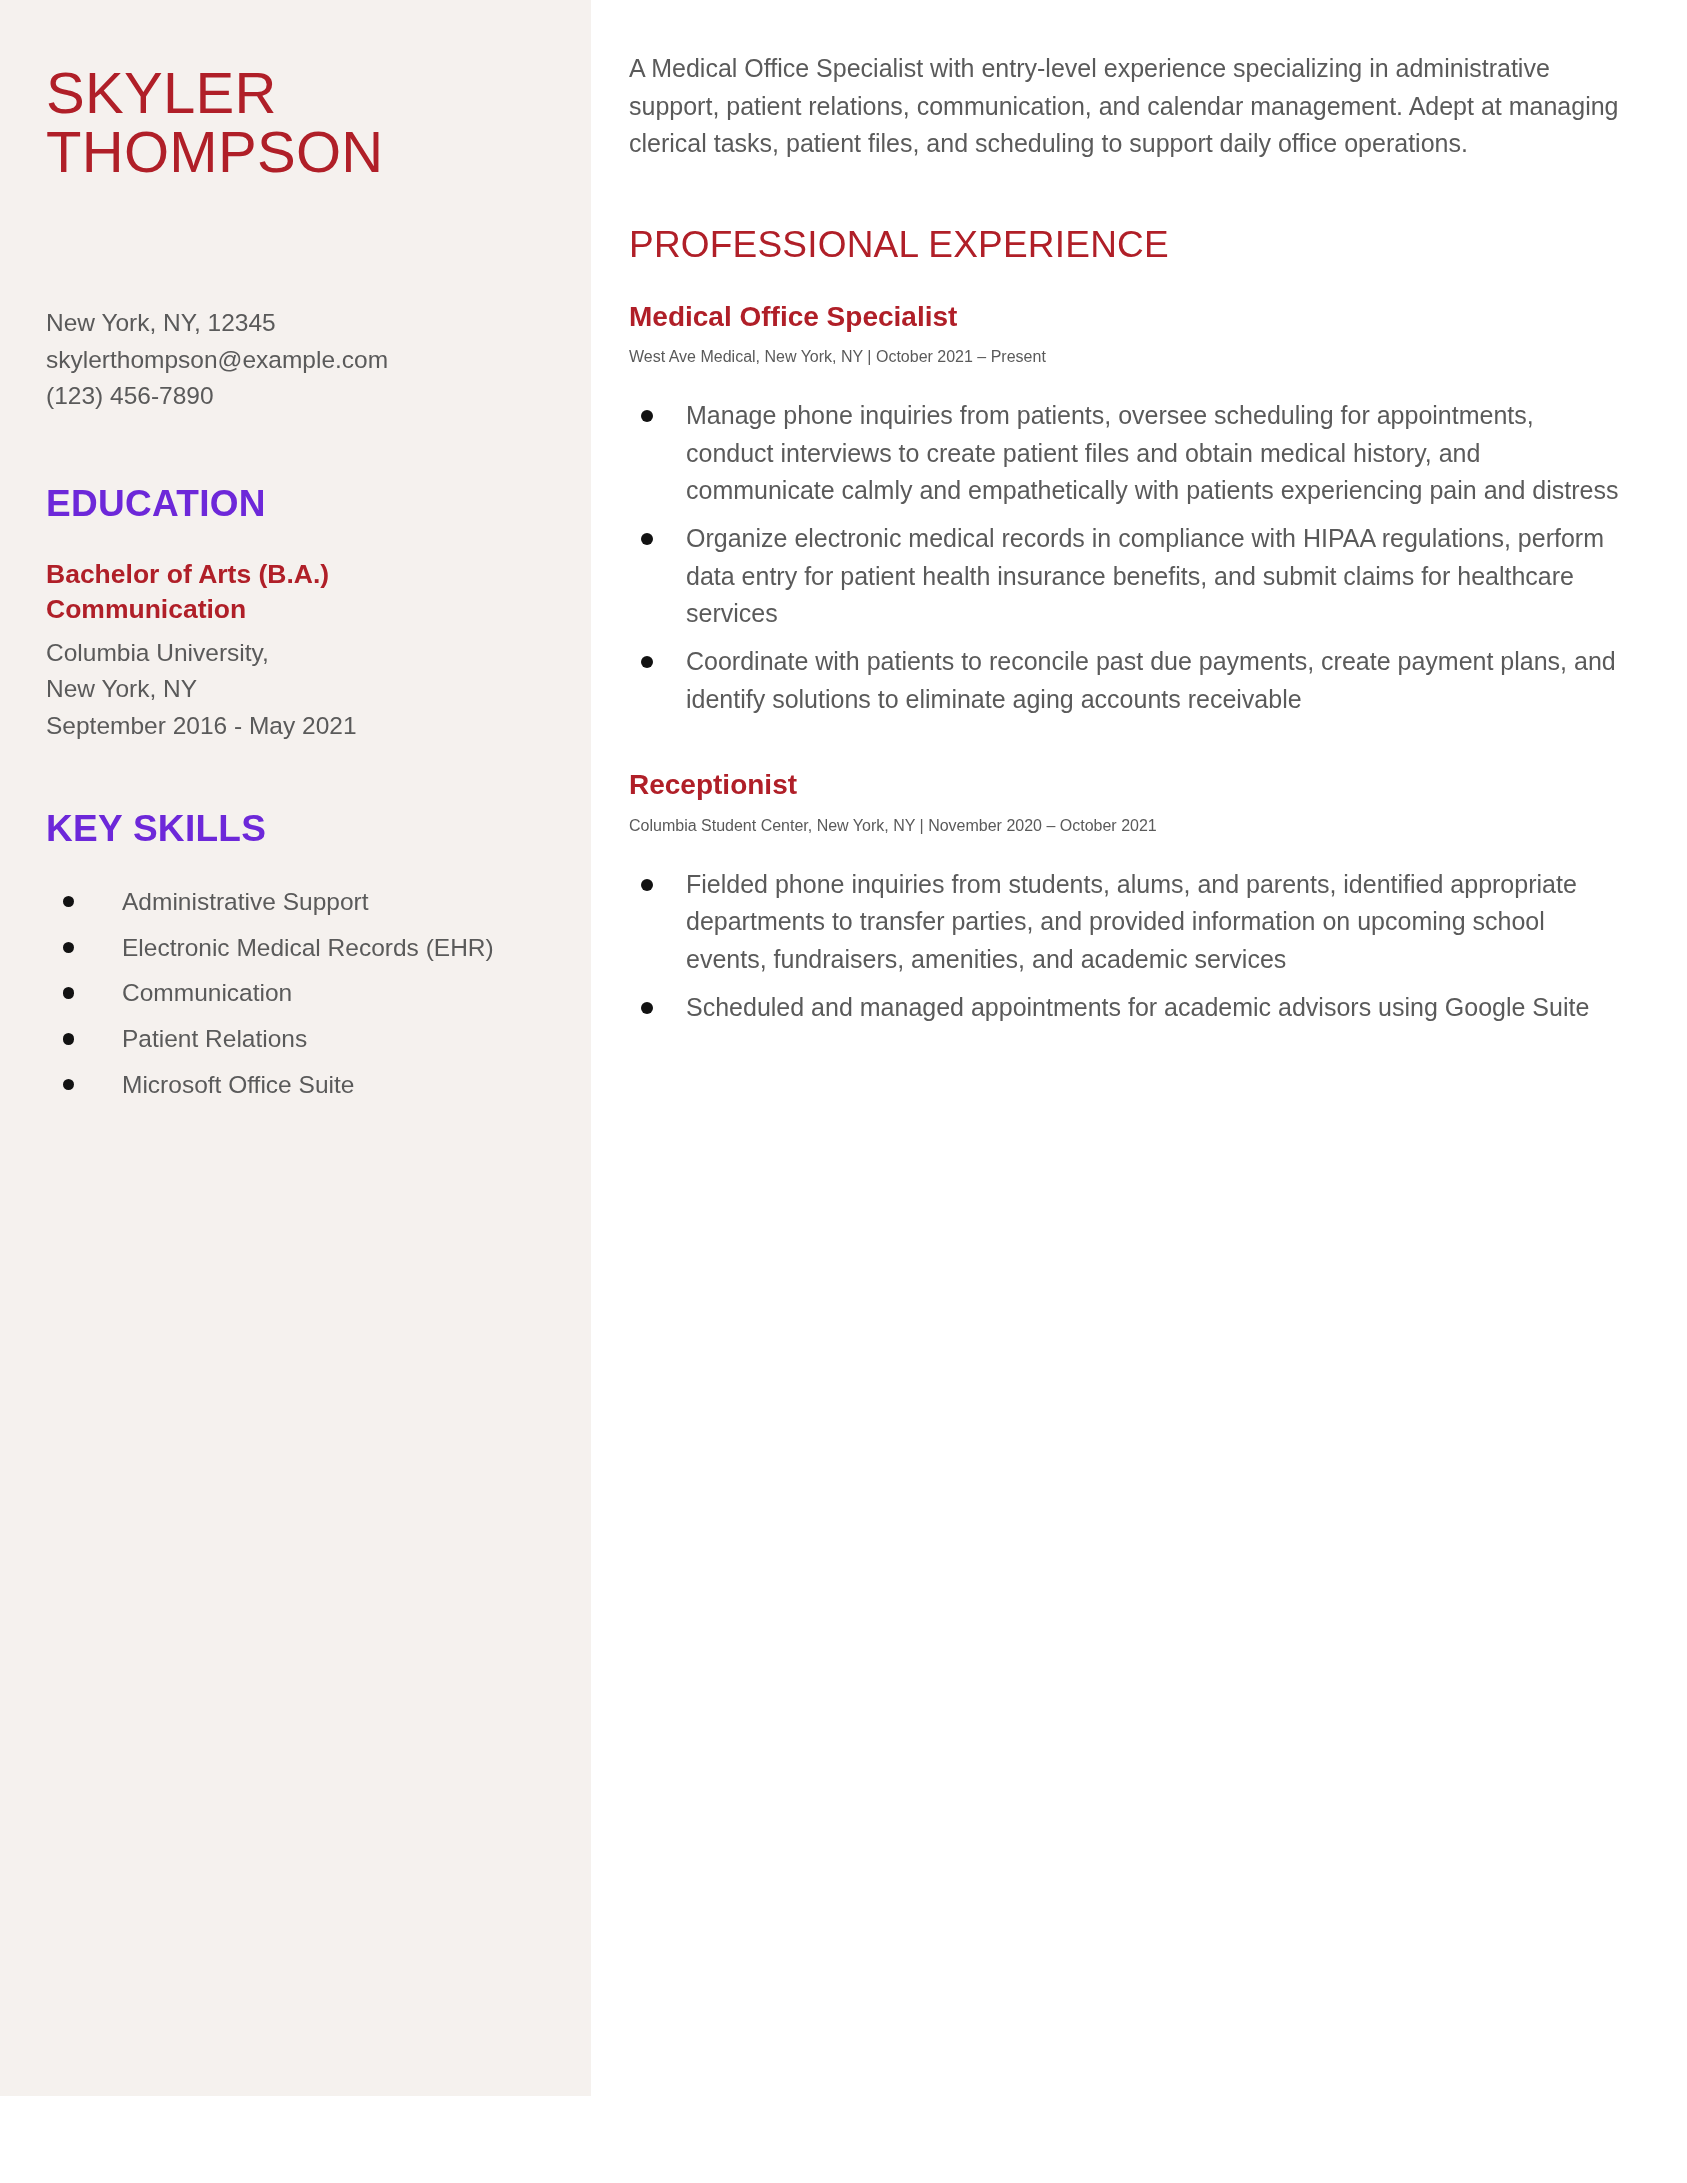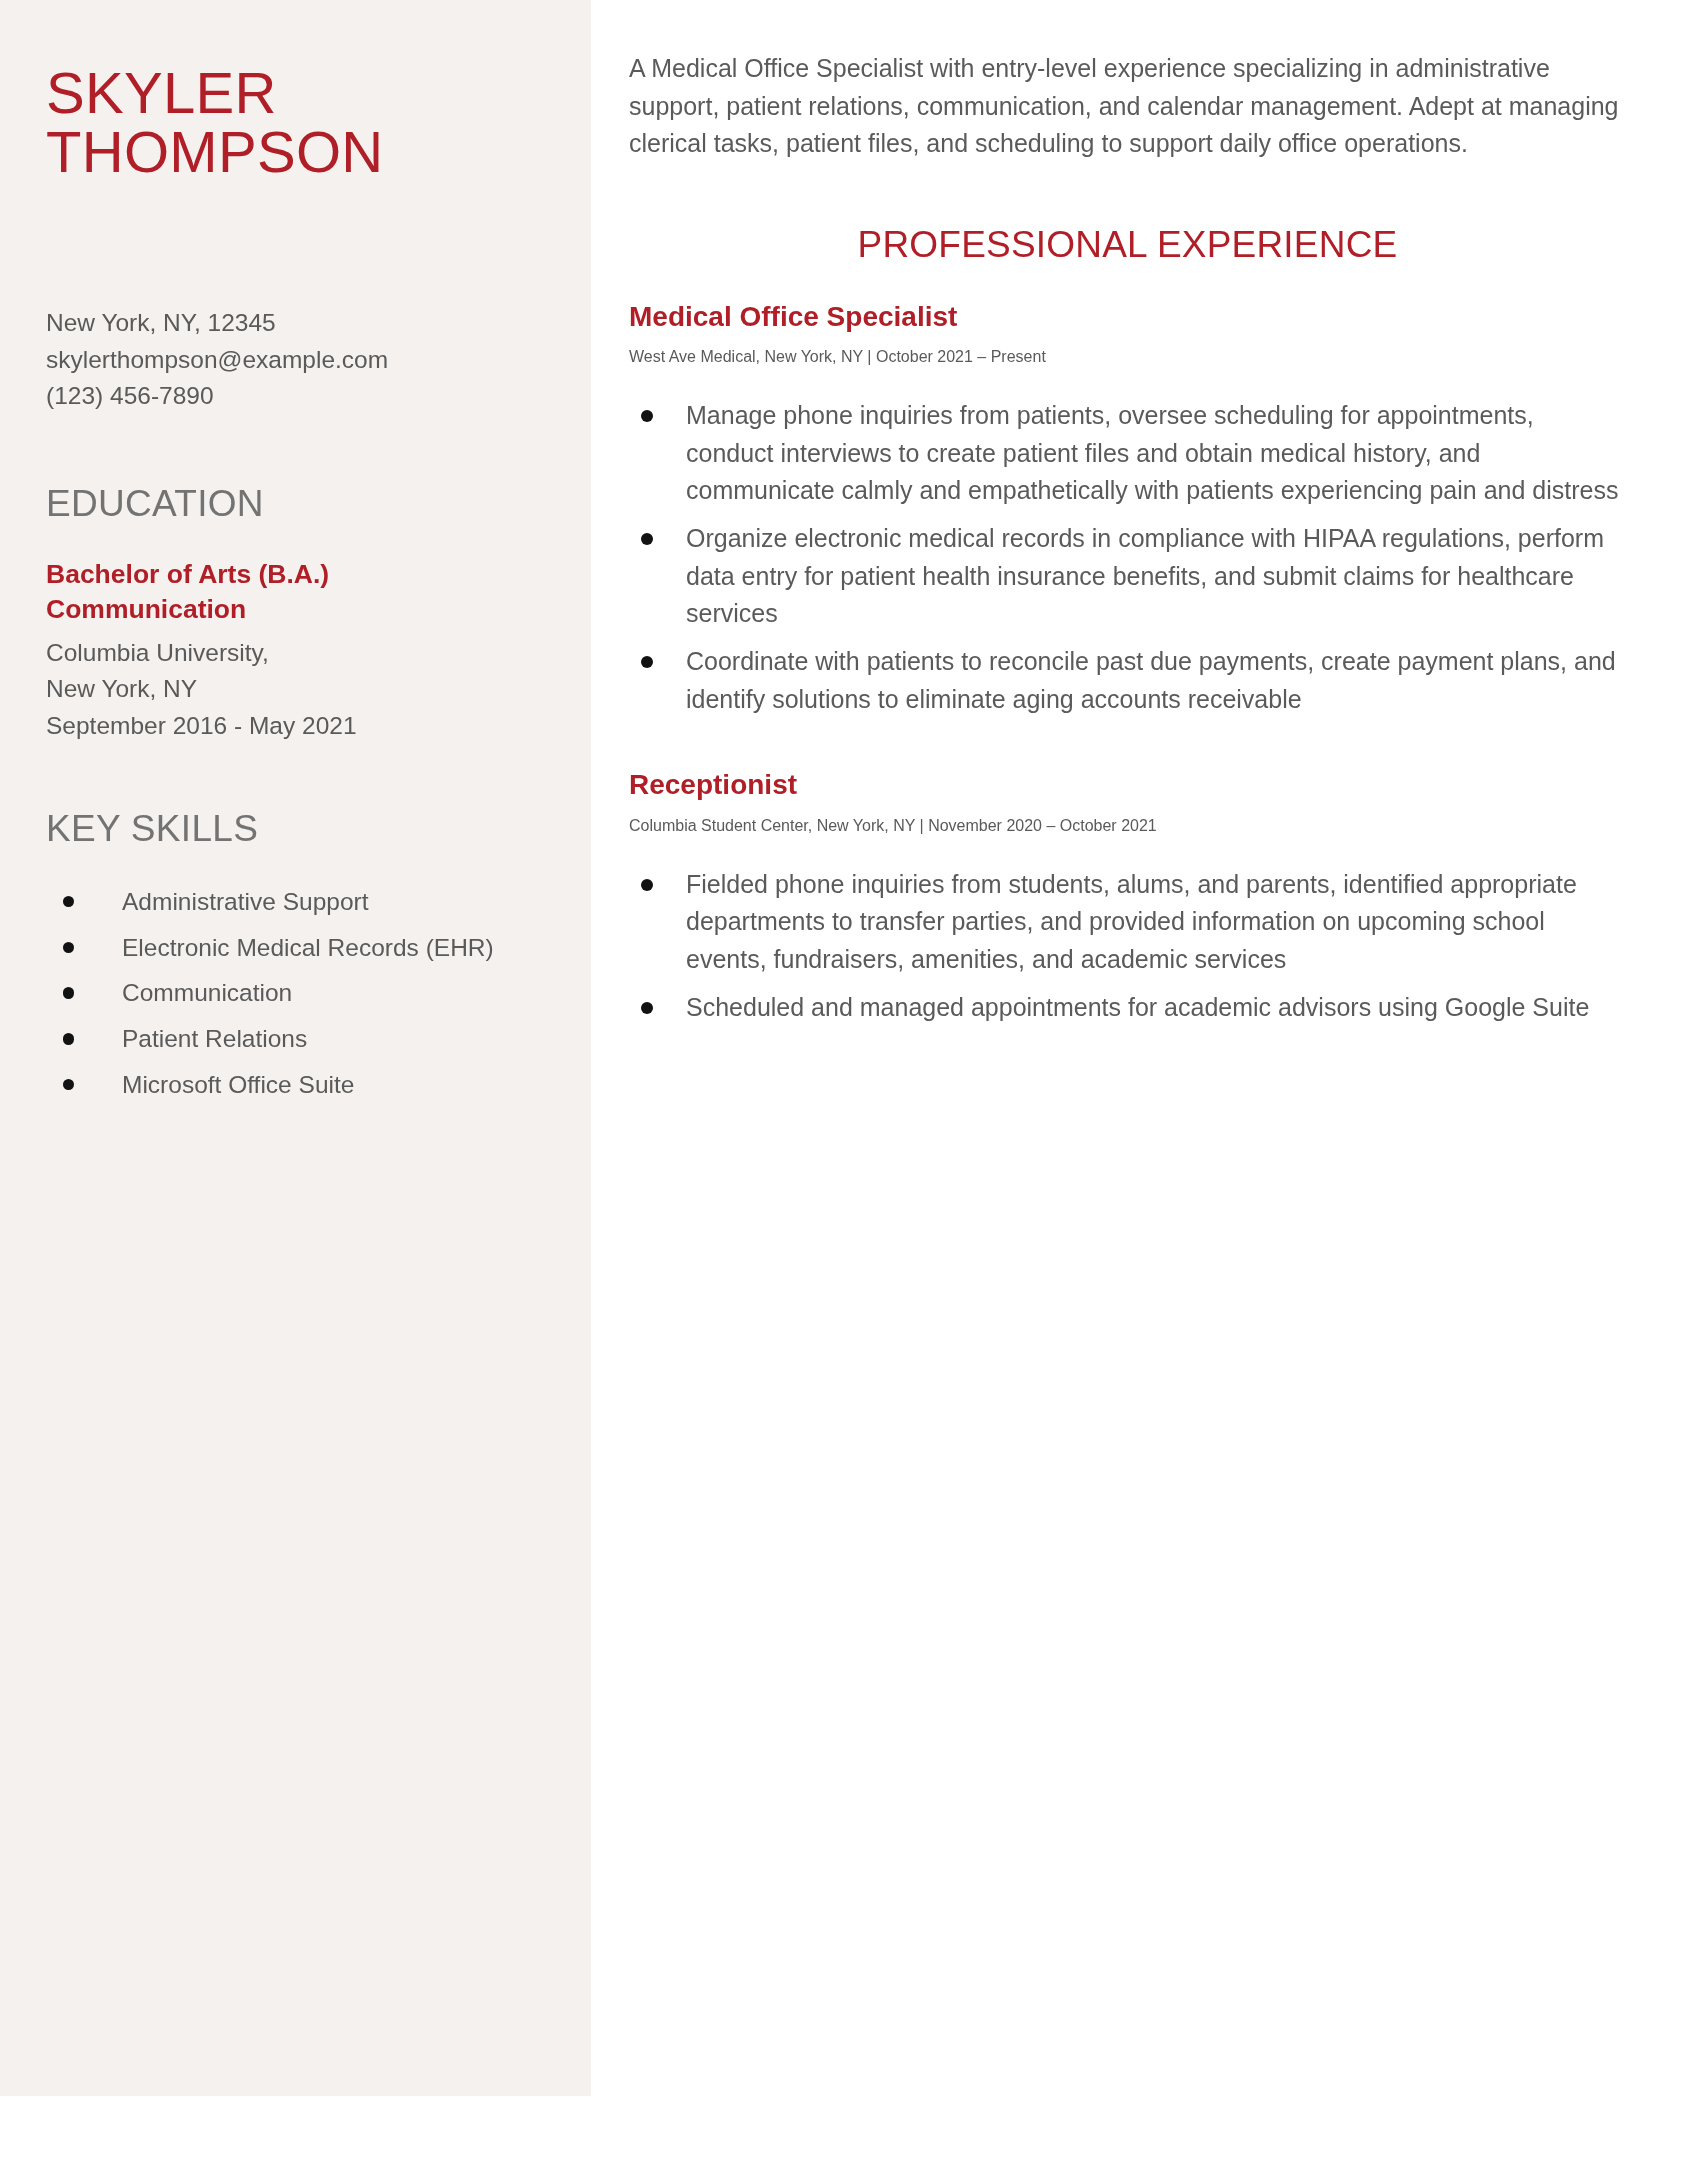--- a/index.html
+++ b/index.html
@@ -42,23 +42,23 @@
 
   .contact {
     margin-top: 124px;
     color: #5A5A5A;
     font-size: 24.5px;
     line-height: 1.48;
   }
   .contact div { white-space: nowrap; }
 
   .side-heading {
-    color: #737373;
+    color: #6d28d9;
     font-size: 37px;
-    font-weight: 400;
+    font-weight: 700;
     letter-spacing: 0.3px;
     margin: 0;
     padding: 0;
   }
   .sec-education { margin-top: 69px; }
   .sec-skills { margin-top: 64px; }
 
   .degree {
     color: #B01F28;
     font-size: 26.5px;
@@ -111,21 +111,20 @@
     font-size: 25px;
     line-height: 1.50;
     margin: 0;
   }
   .main-heading {
     color: #B01F28;
     font-size: 37px;
     font-weight: 400;
     letter-spacing: 0.2px;
     margin: 61px 0 0 0;
-    text-align: center;
   }
   .job { margin-top: 34px; }
   .job-title {
     color: #B01F28;
     font-size: 28px;
     font-weight: 700;
     margin: 0;
     line-height: 1.2;
   }
   .job-meta {

